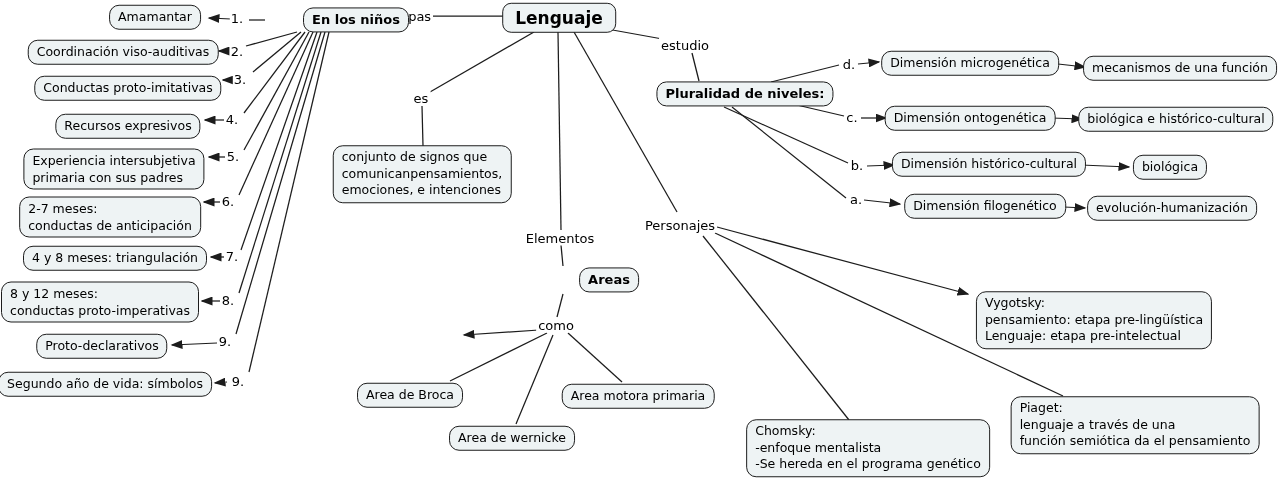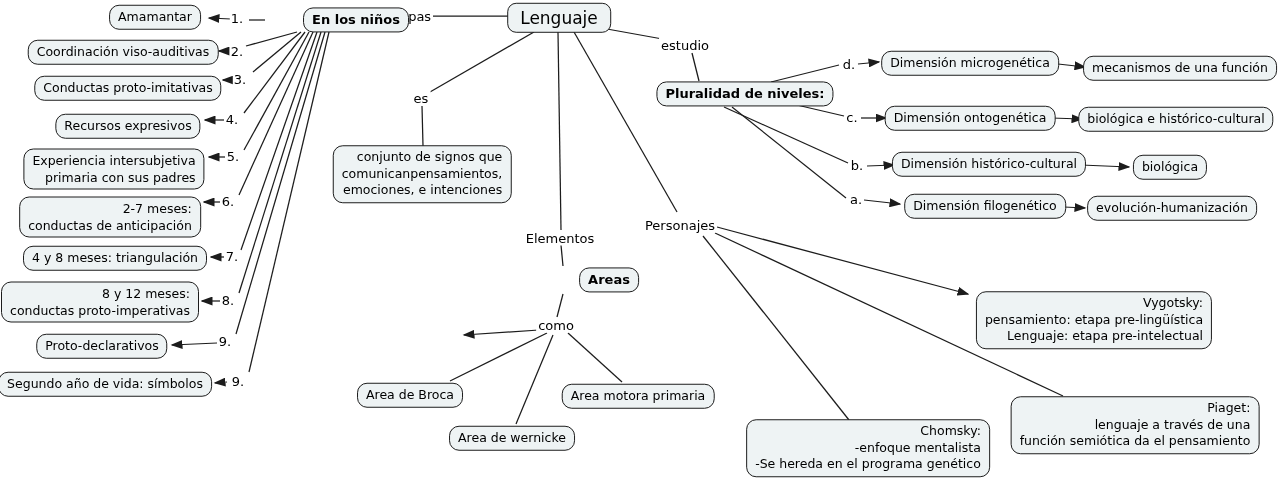--- a/index.html
+++ b/index.html
@@ -19,24 +19,24 @@
   }
   .stage svg.wires{position:absolute;left:0;top:0;z-index:0;}
   .node{
     position:absolute;z-index:2;
     transform:translate(-50%,-50%);
     background:var(--node-fill,#eef3f4);
     border:1.4px solid var(--node-border,#1c1c1c);
     border-radius:10px;
     padding:3px 8px;
     font-size:12.5px;line-height:1.32;
-    text-align:right;white-space:pre;
+    text-align:left;white-space:pre;
   }
   .node.bold{font-weight:bold;font-size:13px;margin-left:45px;}
-  .node.title{font-weight:normal;font-size:17px;padding:3px 12px;border-radius:9px;}
+  .node.title{font-weight:bold;font-size:17px;padding:3px 12px;border-radius:9px;}
   .lbl{
     position:absolute;z-index:1;
     transform:translate(-50%,-50%);
     font-size:13px;white-space:pre;
     background:var(--background,#fff);padding:0 2px;
   }
   .num{
     position:absolute;z-index:1;
     transform:translate(-50%,-50%);
     font-size:13px;white-space:pre;

